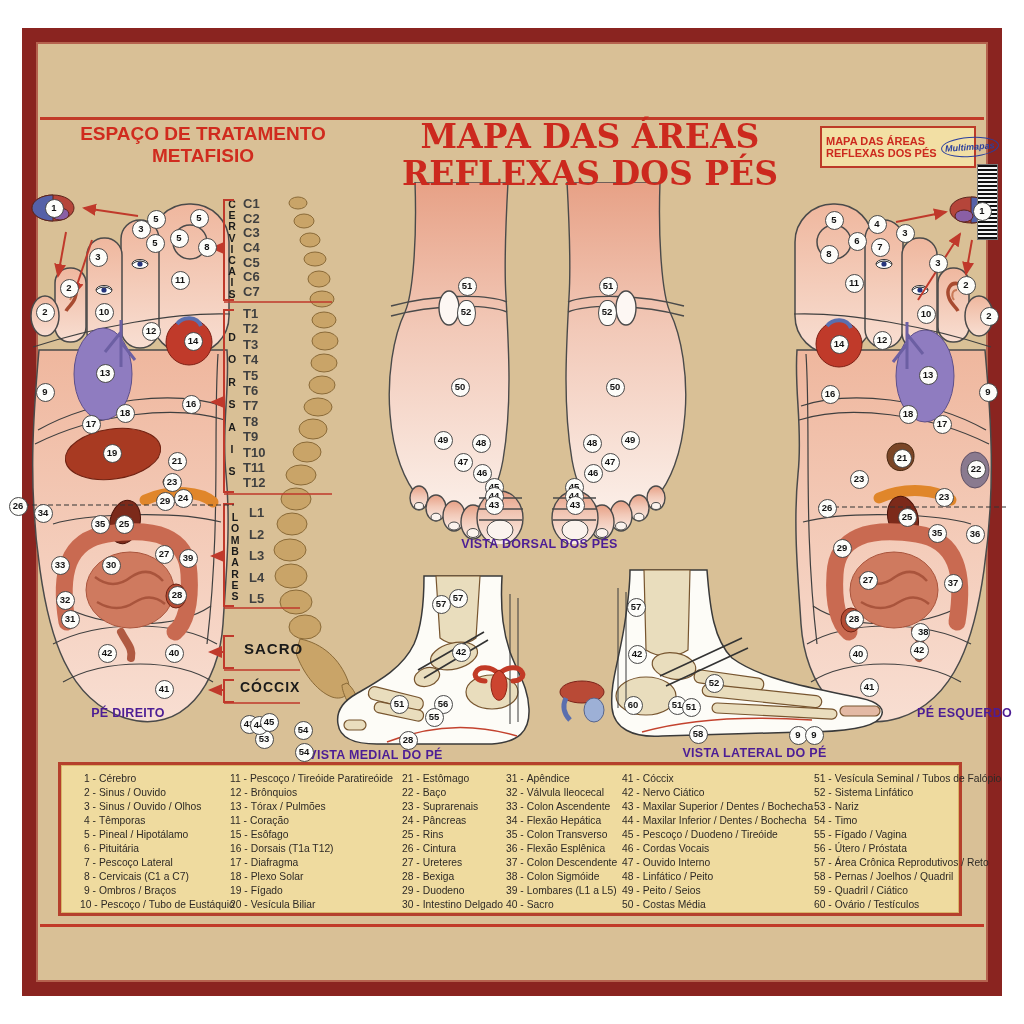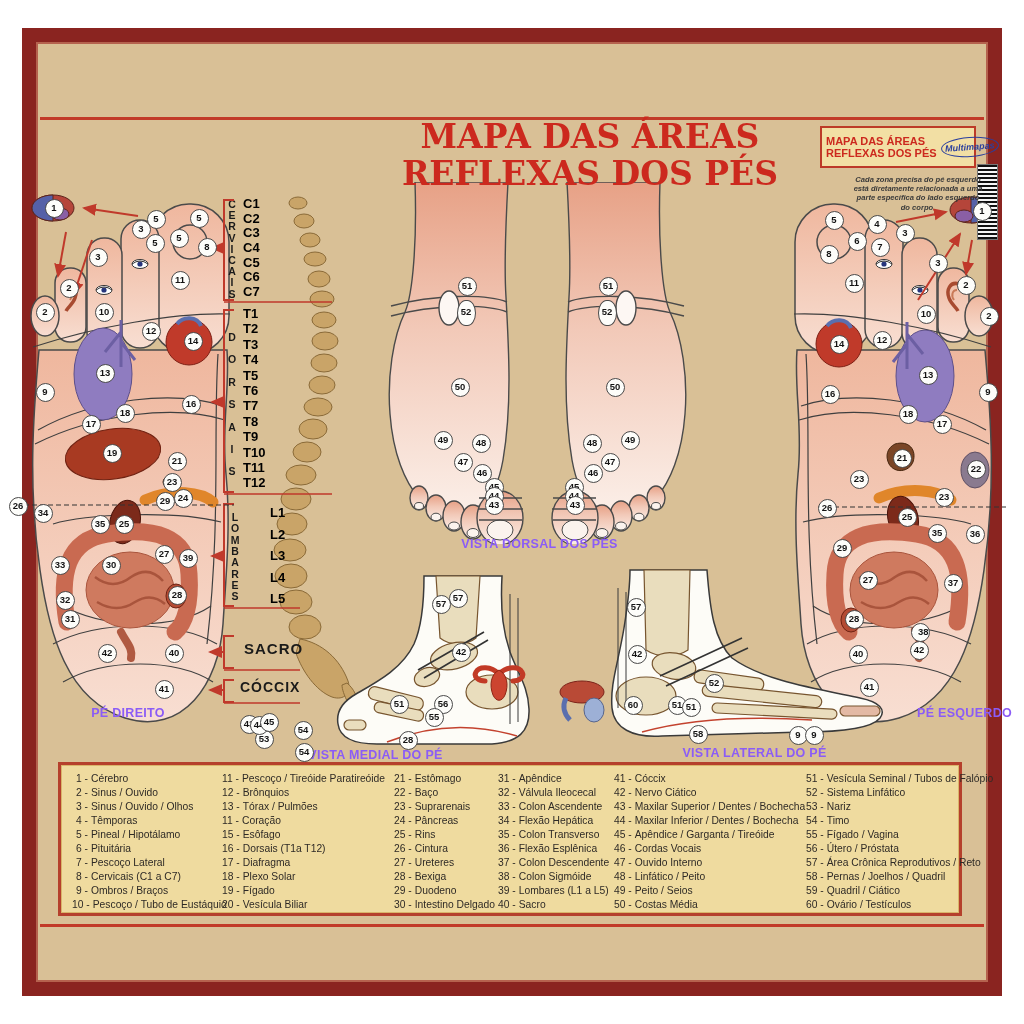--- a/index.html
+++ b/index.html
@@ -16,64 +16,64 @@
               font-weight:bold;font-size:33px;line-height:37px;color:#cc291e;z-index:6;}
   #badge-box{left:820px;top:126px;width:156px;height:42px;border:2px solid #bd3a28;background:#f2dfa4;
              display:flex;align-items:center;padding:2px 4px;box-sizing:border-box;z-index:6;}
   #badge-title{font-weight:bold;font-size:11px;line-height:12.5px;color:#cc291e;white-space:nowrap;}
   #multimapas-logo{margin-left:4px;font-style:italic;font-weight:bold;font-size:9px;color:#2b3f9e;
                    border:1.5px solid #2b3f9e;border-radius:50%;padding:4px 3px;transform:rotate(-4deg);}
   #barcode{left:977px;top:164px;width:19px;height:74px;border:1px solid #777;
            background:repeating-linear-gradient(0deg,#101010 0 2px,#f5f5f5 2px 4px);z-index:6;}
   .note{font-style:italic;font-weight:bold;font-size:7.6px;line-height:9.2px;color:#3a3a3a;text-align:center;z-index:6;}
   
-  .caption{position:absolute;font-weight:bold;font-size:12.5px;letter-spacing:.3px;color:#8b5cf6;text-align:center;z-index:22;}
+  .caption{position:absolute;font-weight:bold;font-size:12.5px;letter-spacing:.3px;color:#4c1d95;text-align:center;z-index:22;}
   
   .vlist{position:absolute;z-index:8;}
-  .vert{height:var(--h);font-weight:bold;font-size:13px;color:#000000;}
+  .vert{height:var(--h);font-weight:bold;font-size:13px;color:#404040;}
   .vlabel{position:absolute;display:flex;flex-direction:column;justify-content:space-between;
           width:12px;text-align:center;font-weight:bold;font-size:10.5px;color:#1a1a1a;z-index:8;}
   .vlabel span{display:block;line-height:1;}
   .spine-word{position:absolute;font-weight:bold;font-size:15px;letter-spacing:1px;color:#1a1a1a;z-index:8;}
   
   .badge{position:absolute;width:17px;height:17px;margin-left:-8.5px;margin-top:-8.5px;border-radius:50%;
          background:#fdfdfa;border:1px solid #4a4a4a;color:#141414;font-weight:bold;font-size:9.5px;
          line-height:15px;text-align:center;z-index:30;}
   .badge.oval{height:24px;margin-top:-12px;line-height:22px;border-radius:50% / 55%;}
   
   #legend-box{left:58px;top:762px;width:904px;height:154px;box-sizing:border-box;border:3px solid #b5402c;
-              background:#efdb9f;box-shadow:inset 0 0 0 1px #d9b56a;padding:7px 11px;z-index:10;}
+              background:#efdb9f;box-shadow:inset 0 0 0 1px #d9b56a;padding:7px 19px;z-index:10;}
   #legend-cols{display:flex;height:100%;}
   .leg-col{flex:none;}
   .leg-item{white-space:nowrap;font-size:10.3px;line-height:14px;color:#2e2a26;}
   .leg-num{display:inline-block;min-width:16px;text-align:right;margin-right:3px;}
   svg{position:absolute;z-index:5;}
   #arrows{z-index:26;pointer-events:none;}
 </style>
 </head>
 <body>
 
 <div id="page">
   <div id="poster"></div>
   <div class="rule" style="left:40px;top:117px;width:944px;"></div>
   <div class="rule" style="left:40px;top:924px;width:944px;height:3px;"></div>
 
+  <div class="abs" id="clinic-name">ESPAÇO DE TRATAMENTO METAFISIO</div>
   <div class="abs" id="main-title">
     <div>MAPA DAS ÁREAS</div>
     <div>REFLEXAS DOS PÉS</div>
   </div>
   <div class="abs" id="badge-box">
     <div id="badge-title">
       <div>MAPA DAS ÁREAS</div>
       <div>REFLEXAS DOS PÉS</div>
     </div>
     <div id="multimapas-logo">Multimapas</div>
   </div>
   <div class="abs" id="barcode"></div>
-  <div class="abs note" style="left:852px;top:175px;width:132px;">Cada zona precisa do pé esquerdo está diretamente relacionada a uma parte específica do lado esquerdo do corpo.</div>
 
   <div class="vlabel" style="left:226px;top:199px;height:100px;">
       <span>C</span>
       <span>E</span>
       <span>R</span>
       <span>V</span>
       <span>I</span>
       <span>C</span>
       <span>A</span>
       <span>I</span>
@@ -114,21 +114,21 @@
   <div class="vlabel" style="left:229px;top:512px;height:90px;">
       <span>L</span>
       <span>O</span>
       <span>M</span>
       <span>B</span>
       <span>A</span>
       <span>R</span>
       <span>E</span>
       <span>S</span>
     </div>
-  <div class="vlist" style="left:249px;top:505px;margin-left:21px;--h:21.5px;">
+  <div class="vlist" style="left:249px;top:505px;--h:21.5px;">
       <div class="vert">L1</div>
       <div class="vert">L2</div>
       <div class="vert">L3</div>
       <div class="vert">L4</div>
       <div class="vert">L5</div>
     </div>
   <div class="spine-word" style="left:244px;top:640px;">SACRO</div>
   <div class="spine-word" style="left:240px;top:679px;font-size:14px;">CÓCCIX</div>
 
   <svg style="left:252px;top:193px;" width="110" height="512" viewBox="0 0 110 512">
@@ -521,21 +521,21 @@
           <div class="leg-item"><span class="leg-num">37 -</span><span>Colon Descendente</span></div>
           <div class="leg-item"><span class="leg-num">38 -</span><span>Colon Sigmóide</span></div>
           <div class="leg-item"><span class="leg-num">39 -</span><span>Lombares (L1 a L5)</span></div>
           <div class="leg-item"><span class="leg-num">40 -</span><span>Sacro</span></div>
         </div>
         <div class="leg-col" style="width: 192px;">
           <div class="leg-item"><span class="leg-num">41 -</span><span>Cóccix</span></div>
           <div class="leg-item"><span class="leg-num">42 -</span><span>Nervo Ciático</span></div>
           <div class="leg-item"><span class="leg-num">43 -</span><span>Maxilar Superior / Dentes / Bochecha</span></div>
           <div class="leg-item"><span class="leg-num">44 -</span><span>Maxilar Inferior / Dentes / Bochecha</span></div>
-          <div class="leg-item"><span class="leg-num">45 -</span><span>Apêndice / Garganta / Tireóide</span></div>
+          <div class="leg-item"><span class="leg-num">45 -</span><span>Pescoço / Duodeno / Tireóide</span></div>
           <div class="leg-item"><span class="leg-num">46 -</span><span>Cordas Vocais</span></div>
           <div class="leg-item"><span class="leg-num">47 -</span><span>Ouvido Interno</span></div>
           <div class="leg-item"><span class="leg-num">48 -</span><span>Linfático / Peito</span></div>
           <div class="leg-item"><span class="leg-num">49 -</span><span>Peito / Seios</span></div>
           <div class="leg-item"><span class="leg-num">50 -</span><span>Costas Média</span></div>
         </div>
         <div class="leg-col" style="width: 158px;">
           <div class="leg-item"><span class="leg-num">51 -</span><span>Vesícula Seminal / Tubos de Falópio</span></div>
           <div class="leg-item"><span class="leg-num">52 -</span><span>Sistema Linfático</span></div>
           <div class="leg-item"><span class="leg-num">53 -</span><span>Nariz</span></div>

